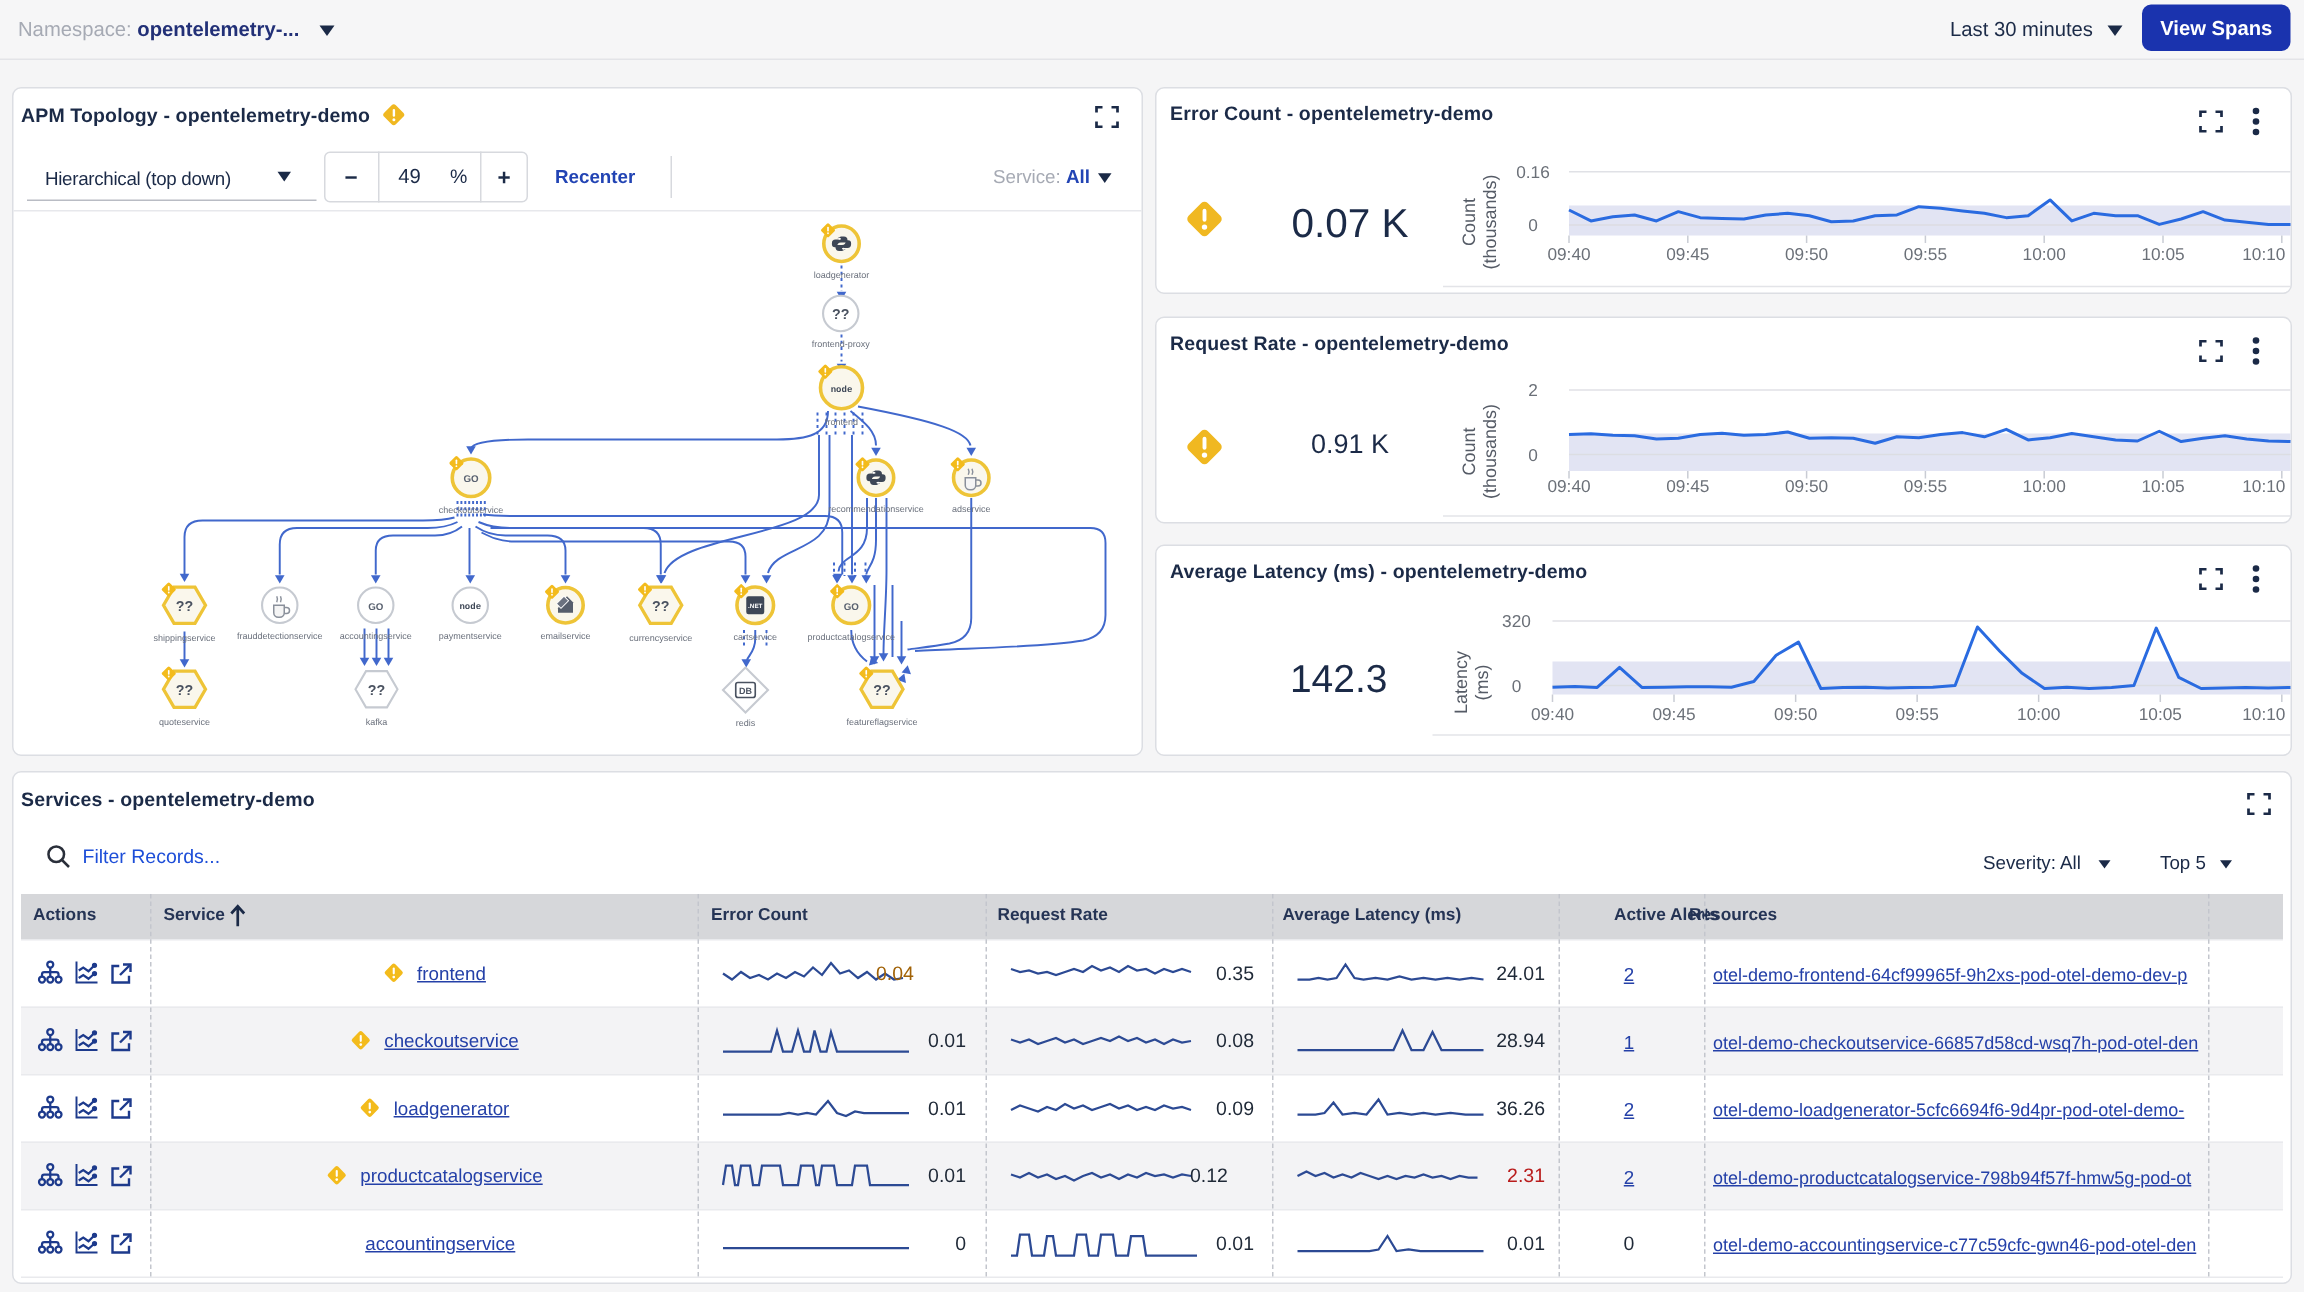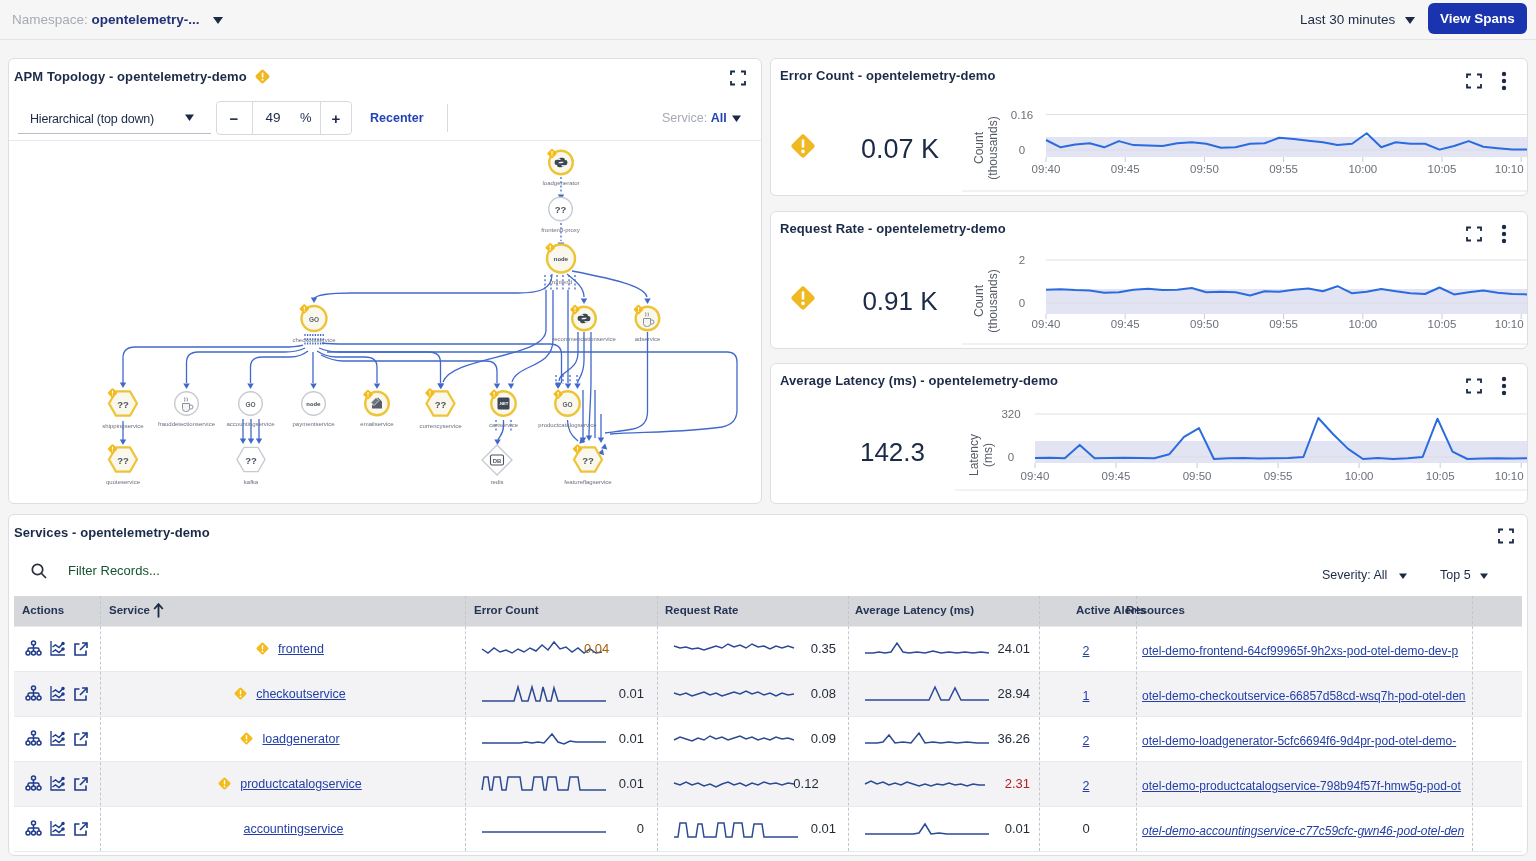--- a/index.html
+++ b/index.html
@@ -345,21 +345,21 @@
 <svg class="abs" style="left:1499px;top:224px;" width="10" height="20">
     <circle cx="5" cy="3" r="2.2" fill="#1b2a47"></circle>
     <circle cx="5" cy="10" r="2.2" fill="#1b2a47"></circle>
     <circle cx="5" cy="17" r="2.2" fill="#1b2a47"></circle>
   </svg>
 <svg class="abs" style="left:789px;top:284px;" width="28" height="28" viewBox="0 0 28 28">
     <rect x="5" y="5" width="18" height="18" rx="3" transform="rotate(45 14 14)" fill="#f0b821"></rect>
     <rect x="12.7" y="7.2" width="2.6" height="8.6" rx="1.3" fill="#fff"></rect>
     <circle cx="14" cy="19.4" r="1.8" fill="#fff"></circle>
   </svg>
-<div class="abs navy" style="left:770px;top:286px;width:260px;text-align:center;font-size:26px;">0.91 K</div>
+<div class="abs navy" style="left:770px;top:286px;width:260px;text-align:center;font-size:18px;">0.91 K</div>
 <svg class="abs" style="left:770px;top:211px;" width="758" height="138" viewBox="0 0 758 138">
 <rect x="276" y="78" width="481" height="25" fill="#e2e4f3"></rect>
 <line x1="276" y1="49" x2="757" y2="49" stroke="#e0e1e6" stroke-width="1"></line>
 <line x1="276" y1="92" x2="757" y2="92" stroke="#dcdde2" stroke-width="1"></line>
 <line x1="276.0" y1="103" x2="276.0" y2="108" stroke="#c9ccd4" stroke-width="1"></line>
 <line x1="355.2" y1="103" x2="355.2" y2="108" stroke="#c9ccd4" stroke-width="1"></line>
 <line x1="434.4" y1="103" x2="434.4" y2="108" stroke="#c9ccd4" stroke-width="1"></line>
 <line x1="513.6" y1="103" x2="513.6" y2="108" stroke="#c9ccd4" stroke-width="1"></line>
 <line x1="592.8" y1="103" x2="592.8" y2="108" stroke="#c9ccd4" stroke-width="1"></line>
 <line x1="672.0" y1="103" x2="672.0" y2="108" stroke="#c9ccd4" stroke-width="1"></line>
@@ -424,21 +424,21 @@
 <svg class="abs" style="left:1498px;top:528px;" width="16" height="16" viewBox="0 0 16 16" fill="none" stroke="#1b2a47" stroke-width="1.8">
     <path d="M1,5 V1.5 H5"></path>
     <path d="M11,1.5 H15 V5"></path>
     <path d="M15,11 V14.5 H11"></path>
     <path d="M5,14.5 H1 V11"></path>
   </svg>
 <svg class="abs" style="left:30px;top:562px;" width="18" height="18" viewBox="0 0 18 18" fill="none" stroke="#2a2f3a" stroke-width="1.7">
     <circle cx="7.5" cy="7.5" r="5.2"></circle>
     <path d="M11.5,11.5 L16,16"></path>
   </svg>
-<div class="abs" style="left:68px;top:563px;font-size:13px;color:#14532d;">Filter Records...</div>
+<div class="abs" style="left:55px;top:563px;font-size:13px;color:#1d4ed8;">Filter Records...</div>
 <div class="abs" style="left:1322px;top:568px;font-size:12.5px;color:#1b2a47;">Severity: All</div>
 <svg class="abs" style="left:1398px;top:572px;" width="10" height="8">
     <path d="M1,1.5 L9,1.5 L5,7 Z" fill="#1b2a47"></path>
   </svg>
 <div class="abs" style="left:1440px;top:568px;font-size:12.5px;color:#1b2a47;">Top 5</div>
 <svg class="abs" style="left:1479px;top:572px;" width="10" height="8">
     <path d="M1,1.5 L9,1.5 L5,7 Z" fill="#1b2a47"></path>
   </svg>
 <div class="abs" style="left:14px;top:596px;width:1508px;height:30px;background:#d6d7da;"></div>
 <div class="abs" style="left:22px;top:604px;font-size:11.5px;font-weight:bold;color:#253455;">Actions</div>
@@ -705,13 +705,13 @@
     </svg>
   </div>
 <div class="abs" style="left:776px;top:821px;width:60px;text-align:right;font-size:13px;color:#1f2937;">0.01</div>
 <div class="abs" style="left:863px;top:816px;">
     <svg width="128" height="26" viewBox="0 0 128 26" style="display:block;">
       <polyline points="2,18 50,18 56,17 62,8 68,18 76,17 84,18 126,18" class="sprk"></polyline>
     </svg>
   </div>
 <div class="abs" style="left:970px;top:821px;width:60px;text-align:right;font-size:13px;color:#1f2937;">0.01</div>
 <div class="abs" style="left:1039px;top:821px;width:94px;text-align:center;font-size:13px;color:#1f2937;">0</div>
-<div class="abs" style="left:1142px;top:821px;width:329px;overflow:hidden;white-space:nowrap;font-style:italic;"><a class="tlink" style="font-size:12px;">otel-demo-accountingservice-c77c59cfc-gwn46-pod-otel-den</a></div>
+<div class="abs" style="left:1142px;top:821px;width:329px;overflow:hidden;white-space:nowrap;"><a class="tlink" style="font-size:12px;">otel-demo-accountingservice-c77c59cfc-gwn46-pod-otel-den</a></div>
 
 </body></html>

